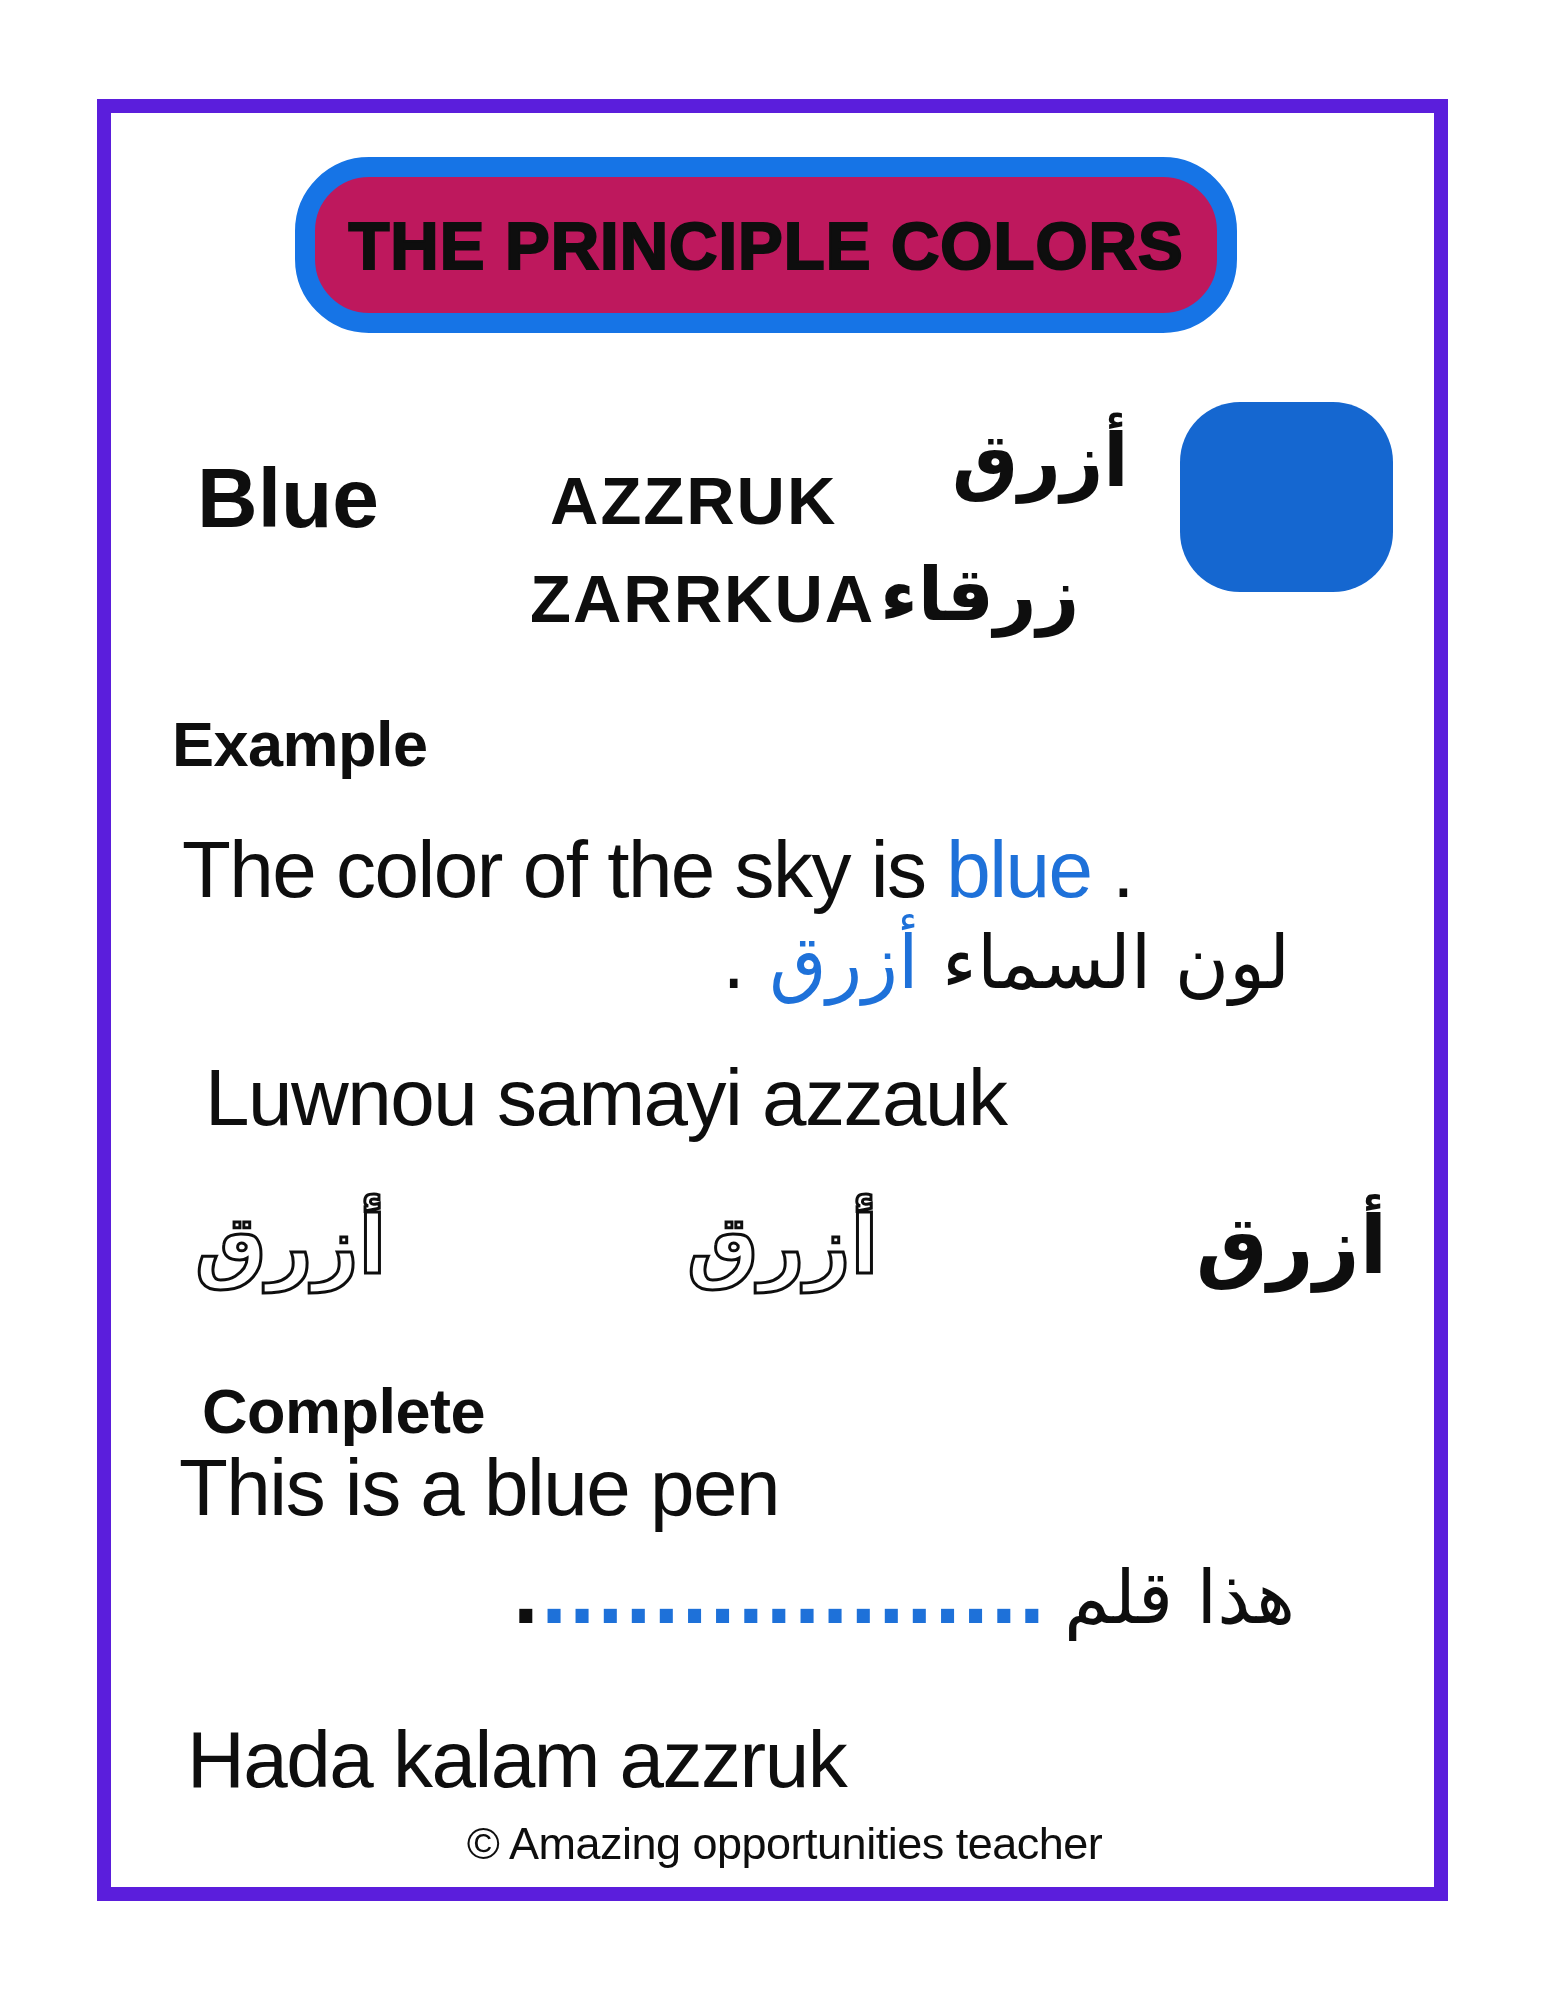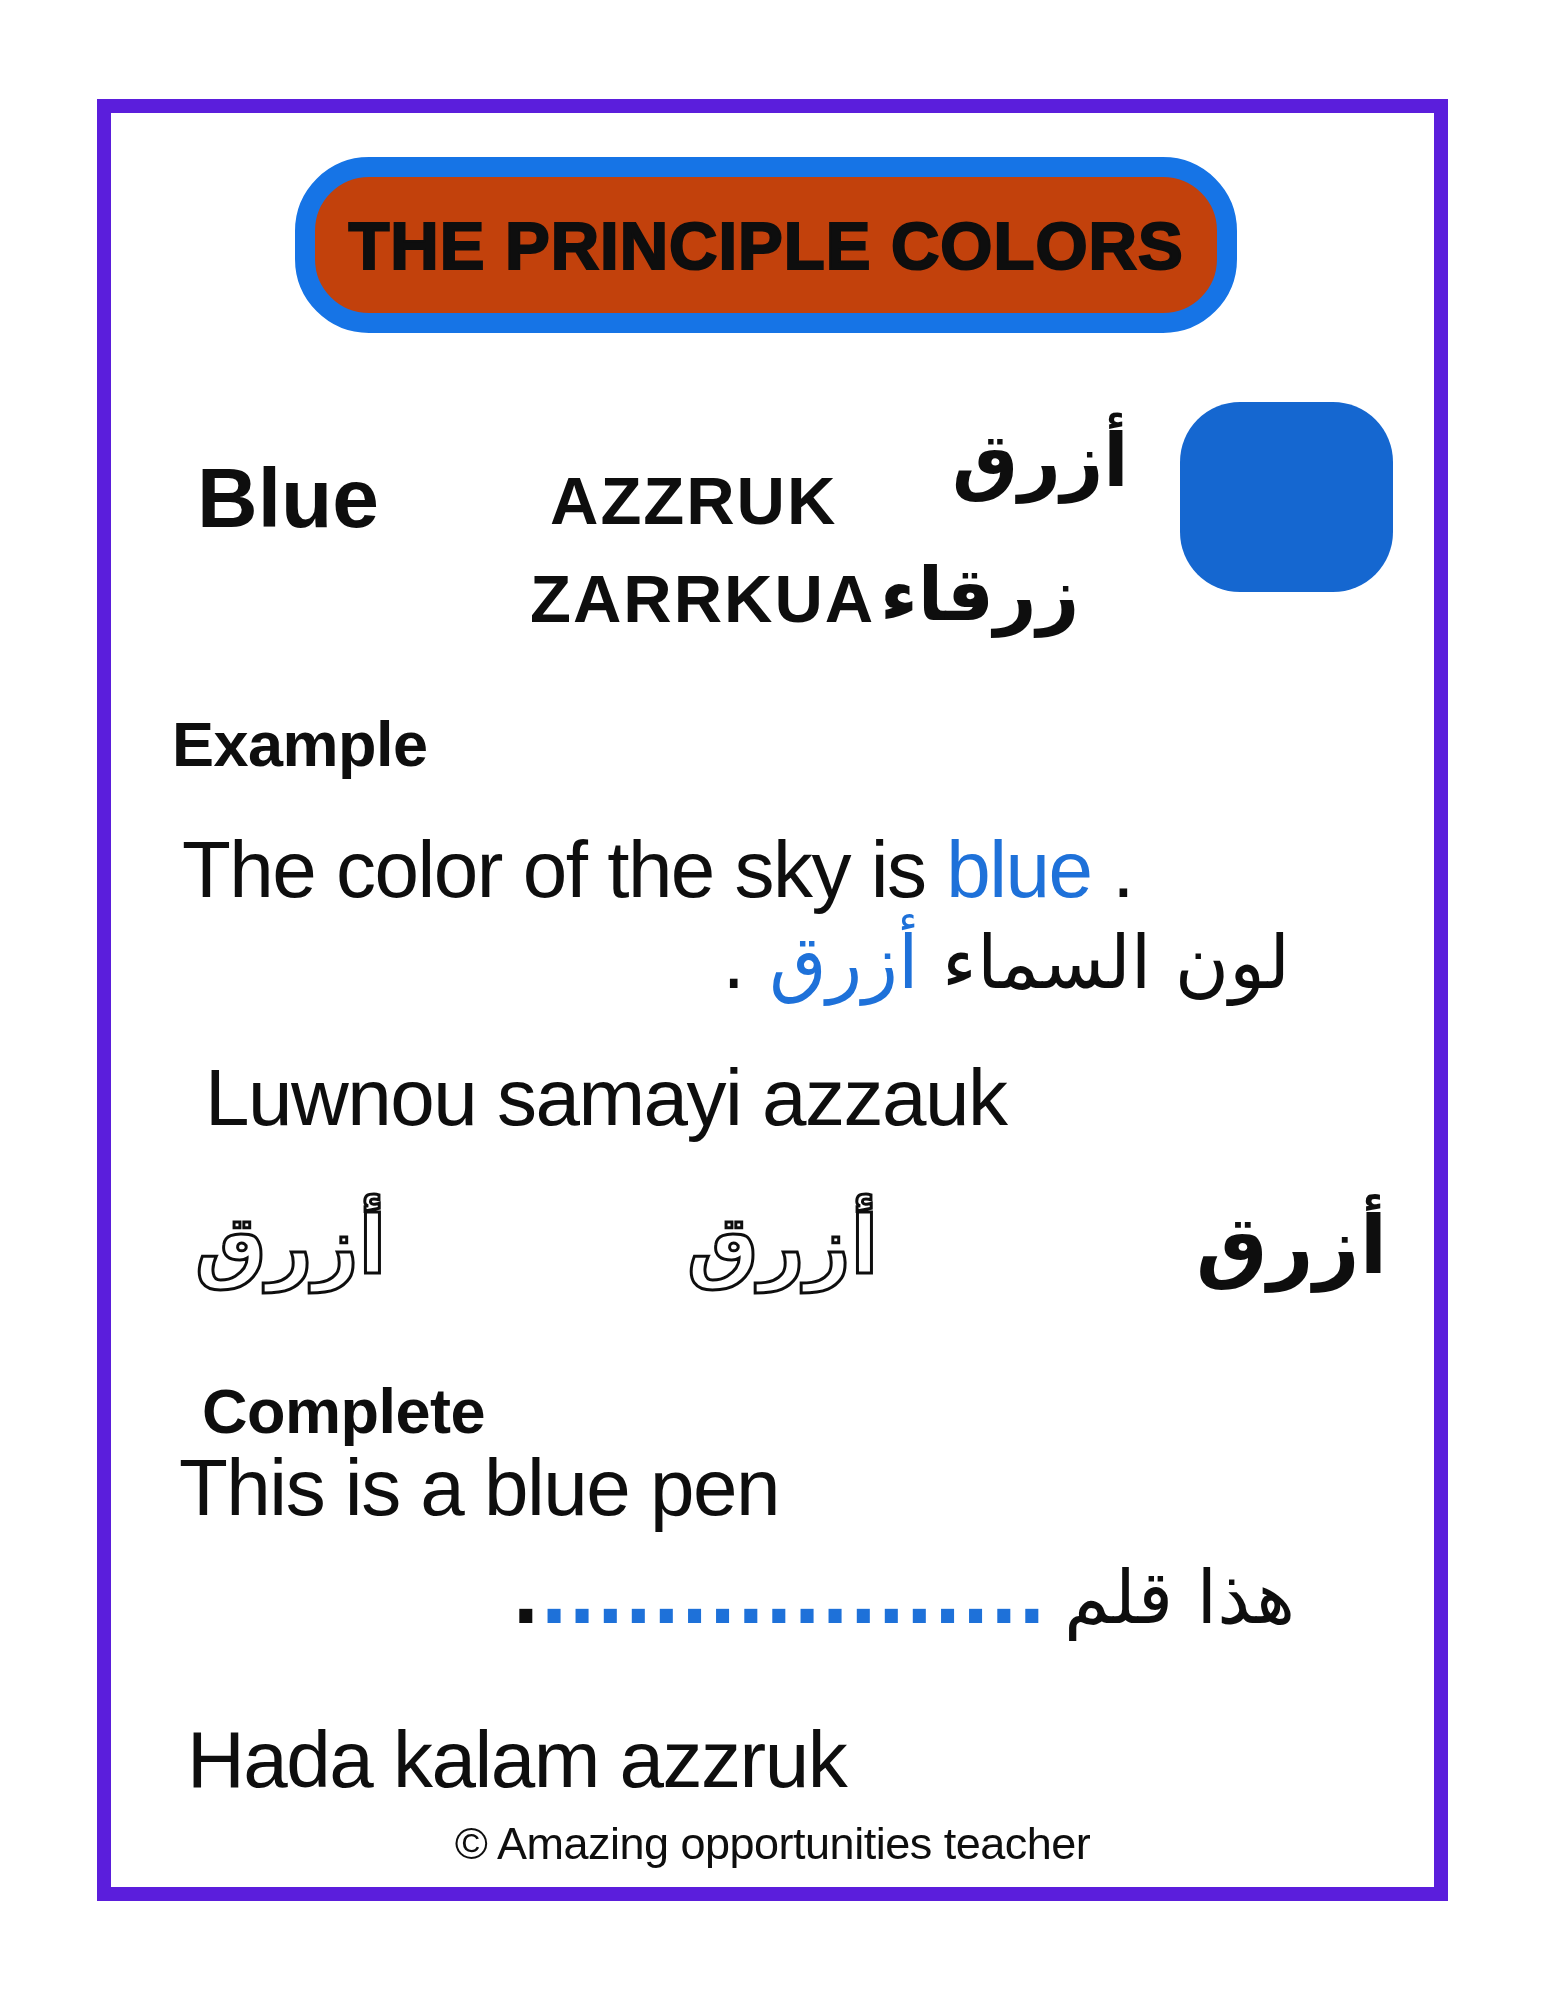--- a/index.html
+++ b/index.html
@@ -10,41 +10,41 @@
     --ink:#0e0e0e;
   }
   html,body{margin:0;padding:0;background:#ffffff;}
   body{width:1545px;height:2000px;overflow:hidden;
        font-family:"Liberation Sans",sans-serif;color:var(--ink);}
   .page{position:relative;width:1545px;height:2000px;background:#ffffff;}
   .frame{position:absolute;left:97px;top:99px;width:1351px;height:1802px;
          border:14px solid var(--page-border);box-sizing:border-box;}
   .pill{position:absolute;left:295px;top:157px;width:942px;height:176px;
         border:20px solid var(--ring-blue);border-radius:74px;box-sizing:border-box;
-        display:flex;align-items:center;justify-content:center;background:#c2410c;}
+        display:flex;align-items:center;justify-content:center;background:#be185d;}
   .pill h1{margin:0;font-size:67px;font-weight:800;letter-spacing:1px;
            -webkit-text-stroke:2.2px var(--ink);white-space:nowrap;}
   .t{position:absolute;white-space:nowrap;line-height:1.15;}
   .b{font-weight:700;}
   .body-txt{font-size:80px;letter-spacing:-1.5px;}
   .latin-voc{font-size:67px;font-weight:700;letter-spacing:2px;}
   .ar{font-family:"DejaVu Sans","Liberation Sans",sans-serif;}
   .ar-voc{font-size:74px;font-weight:700;}
   .rtl{direction:rtl;unicode-bidi:isolate;}
   .heading{font-size:63px;font-weight:700;letter-spacing:-0.5px;}
   .blue-txt{color:var(--text-blue);}
   .swatch{position:absolute;left:1180px;top:402px;width:213px;height:190px;
           border-radius:60px;background:var(--swatch-blue);}
   .trace{font-size:80px;font-weight:700;}
   .outline{color:#ffffff;-webkit-text-stroke:3px var(--ink);}
   .ar-sentence{font-size:74px;}
   .complete-dots{color:var(--text-blue);font-weight:700;letter-spacing:3px;
                  margin-right:18px;}
   .footer{position:absolute;left:97px;top:1818px;width:1351px;text-align:center;
-          font-size:45px;letter-spacing:-0.5px;}
+          font-size:45px;letter-spacing:-0.5px;padding-left:12px;}
 </style>
 </head>
 <body>
 
 <div class="page">
 
   <div class="frame"></div>
 
   <div class="pill">
     <h1>THE PRINCIPLE COLORS</h1>

